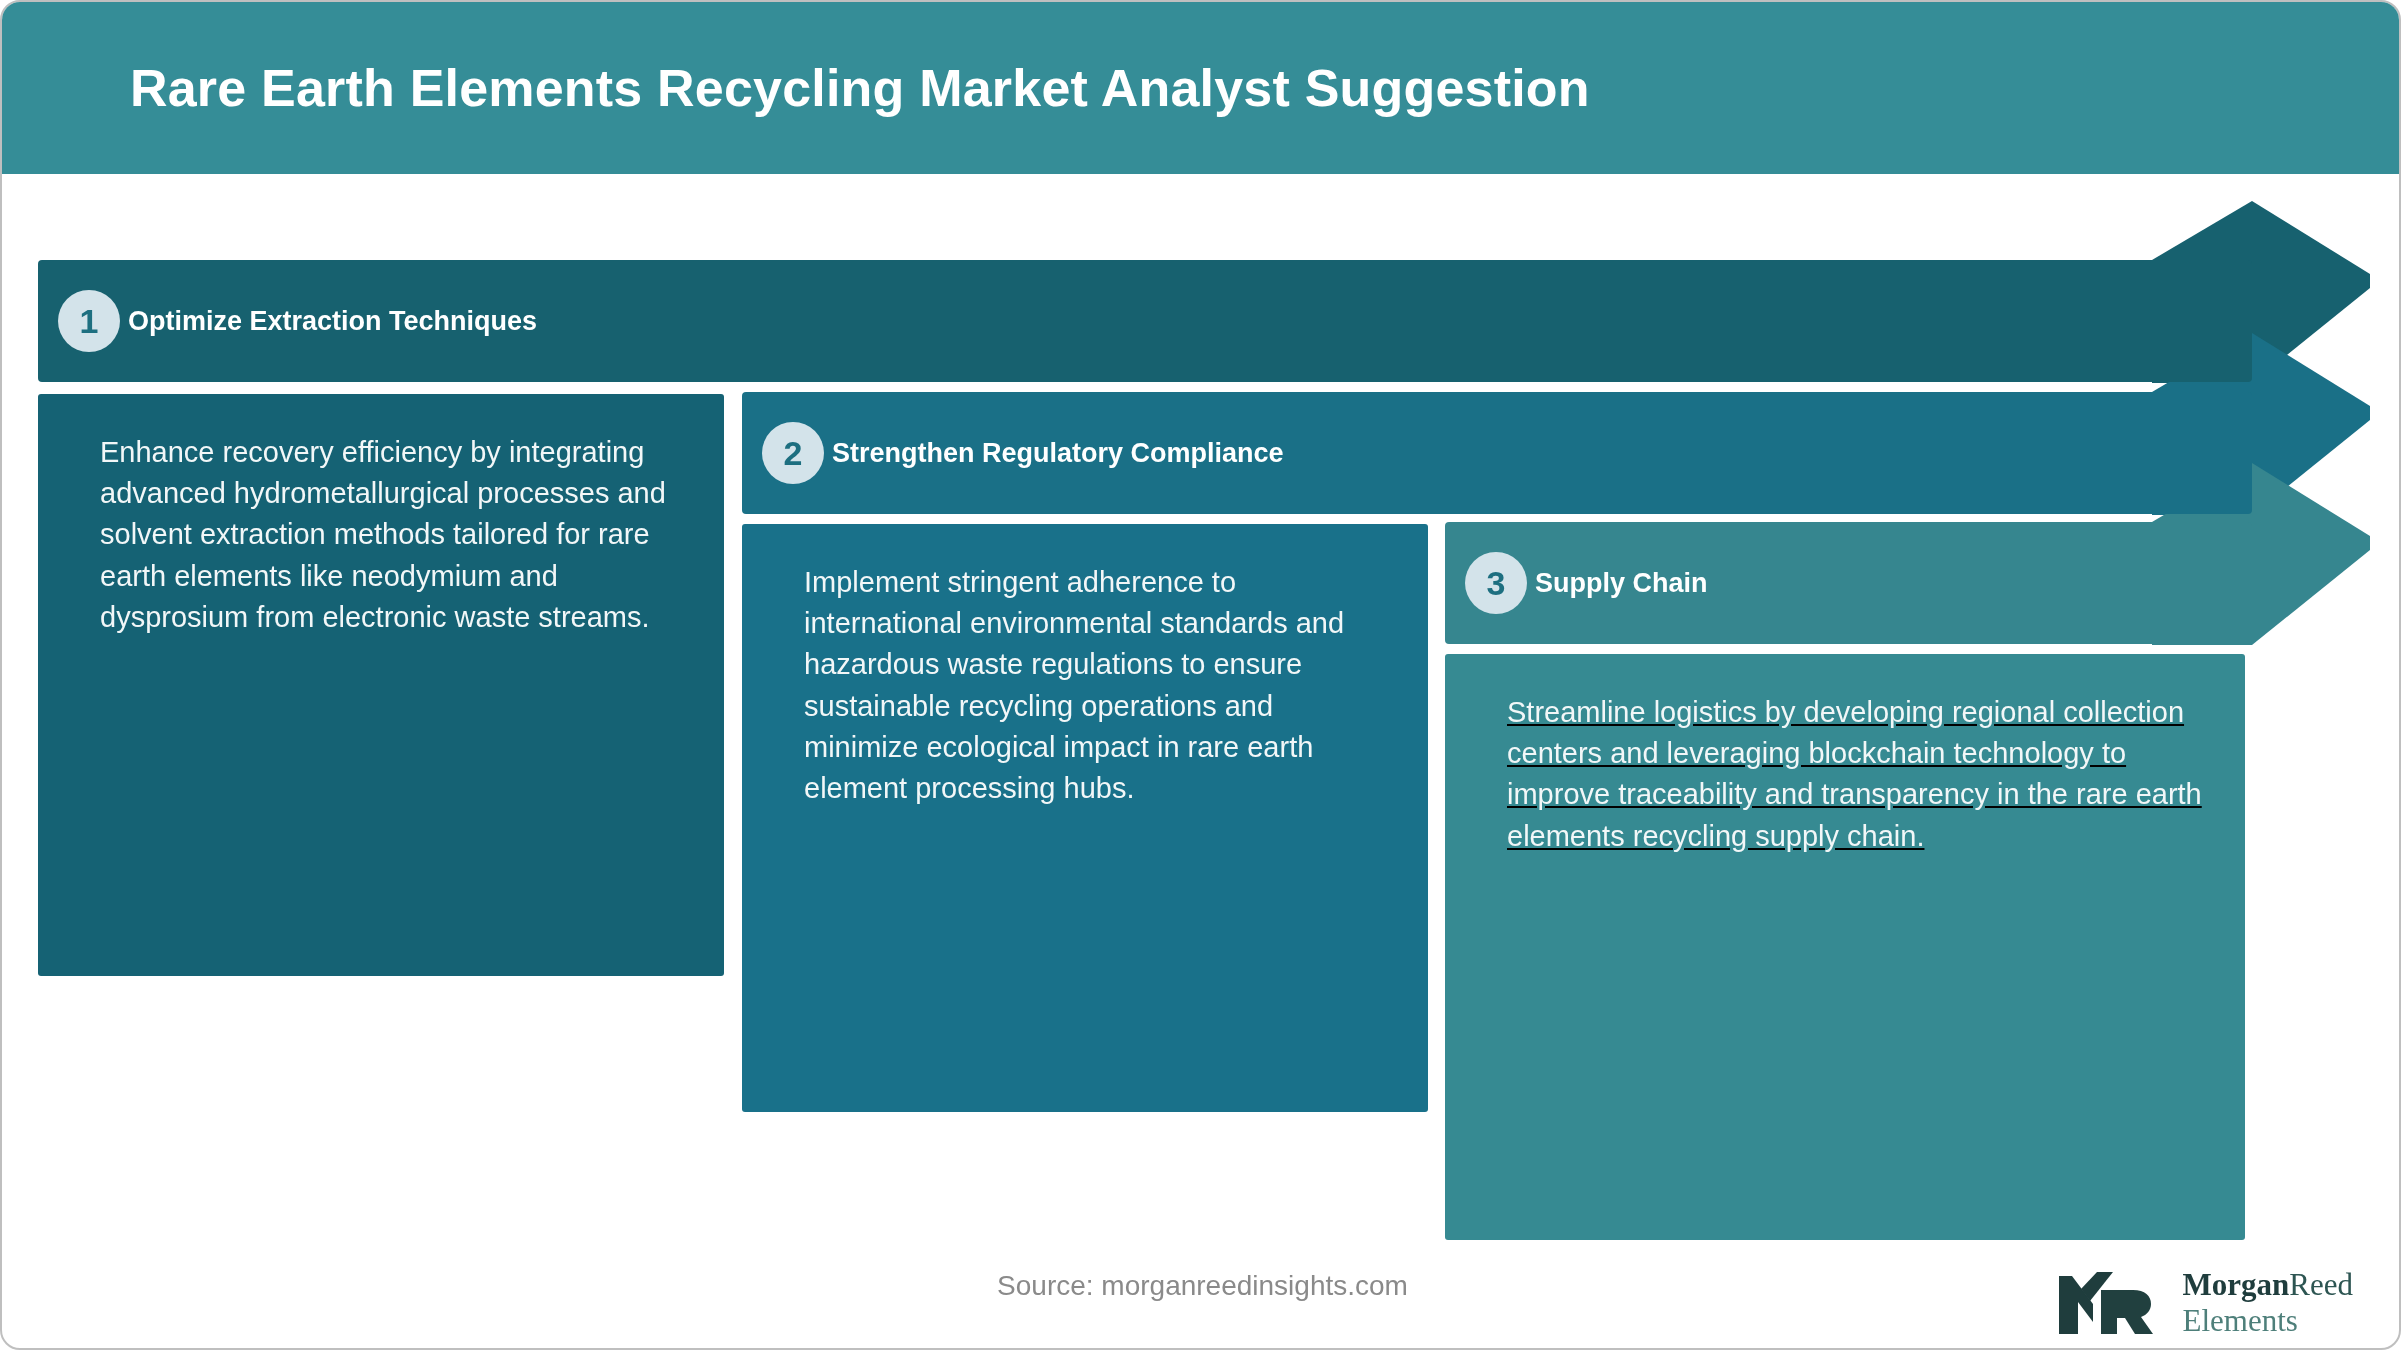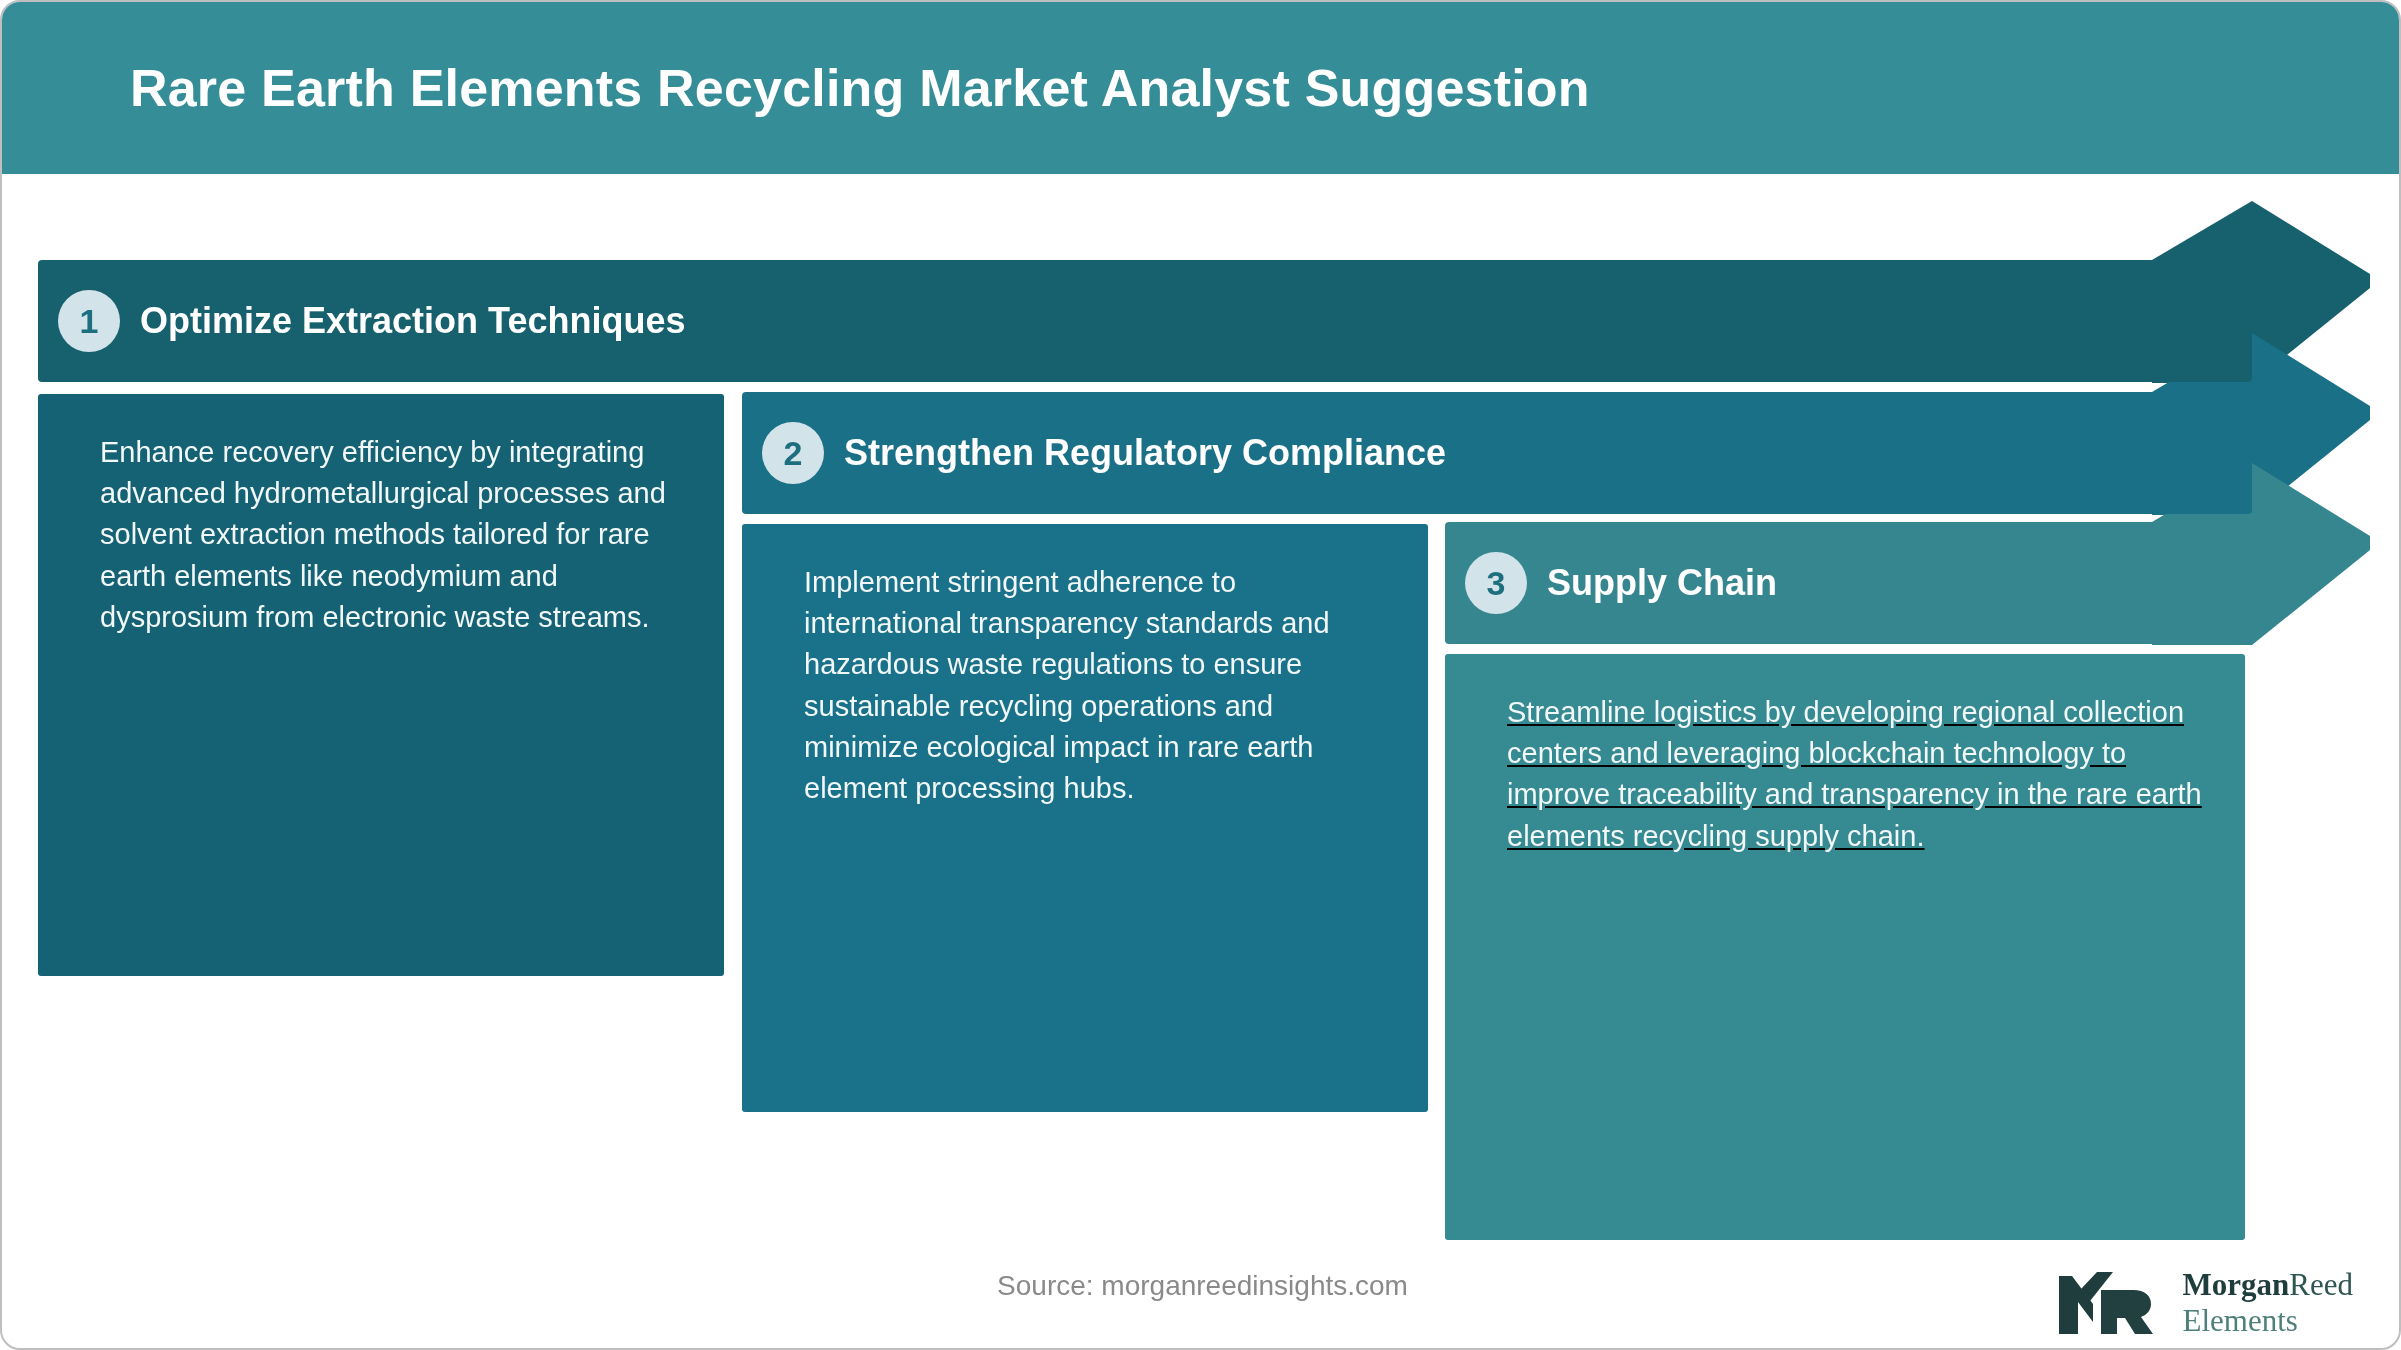--- a/index.html
+++ b/index.html
@@ -76,23 +76,23 @@
     color: #1d6f80;
     font-size: 34px;
     font-weight: bold;
     display: flex;
     align-items: center;
     justify-content: center;
     margin-left: 20px;
   }
   .card-title {
     color: #ffffff;
-    font-size: 36px;
+    font-size: 27px;
     font-weight: bold;
-    margin-left: 20px;
+    margin-left: 8px;
     white-space: nowrap;
   }
   .card-body {
     position: absolute;
     box-sizing: border-box;
     border-radius: 3px;
     padding: 38px 34px 30px 62px;
   }
   .card-body p {
     margin: 0;
@@ -182,21 +182,21 @@
       <p>Enhance recovery efficiency by integrating advanced hydrometallurgical processes and solvent extraction methods tailored for rare earth elements like neodymium and dysprosium from electronic waste streams.</p>
     </div>
   </div>
 
   <div class="card" id="card2">
     <div class="card-header">
       <div class="badge">2</div>
       <div class="card-title">Strengthen Regulatory Compliance</div>
     </div>
     <div class="card-body">
-      <p>Implement stringent adherence to international transparency standards and hazardous waste regulations to ensure sustainable recycling operations and minimize ecological impact in rare earth element processing hubs.</p>
+      <p>Implement stringent adherence to international environmental standards and hazardous waste regulations to ensure sustainable recycling operations and minimize ecological impact in rare earth element processing hubs.</p>
     </div>
   </div>
 
   <div class="card" id="card3">
     <div class="card-header">
       <div class="badge">3</div>
       <div class="card-title">Supply Chain</div>
     </div>
     <div class="card-body">
       <p>Streamline logistics by developing regional collection centers and leveraging blockchain technology to improve traceability and transparency in the rare earth elements recycling supply chain.</p>

